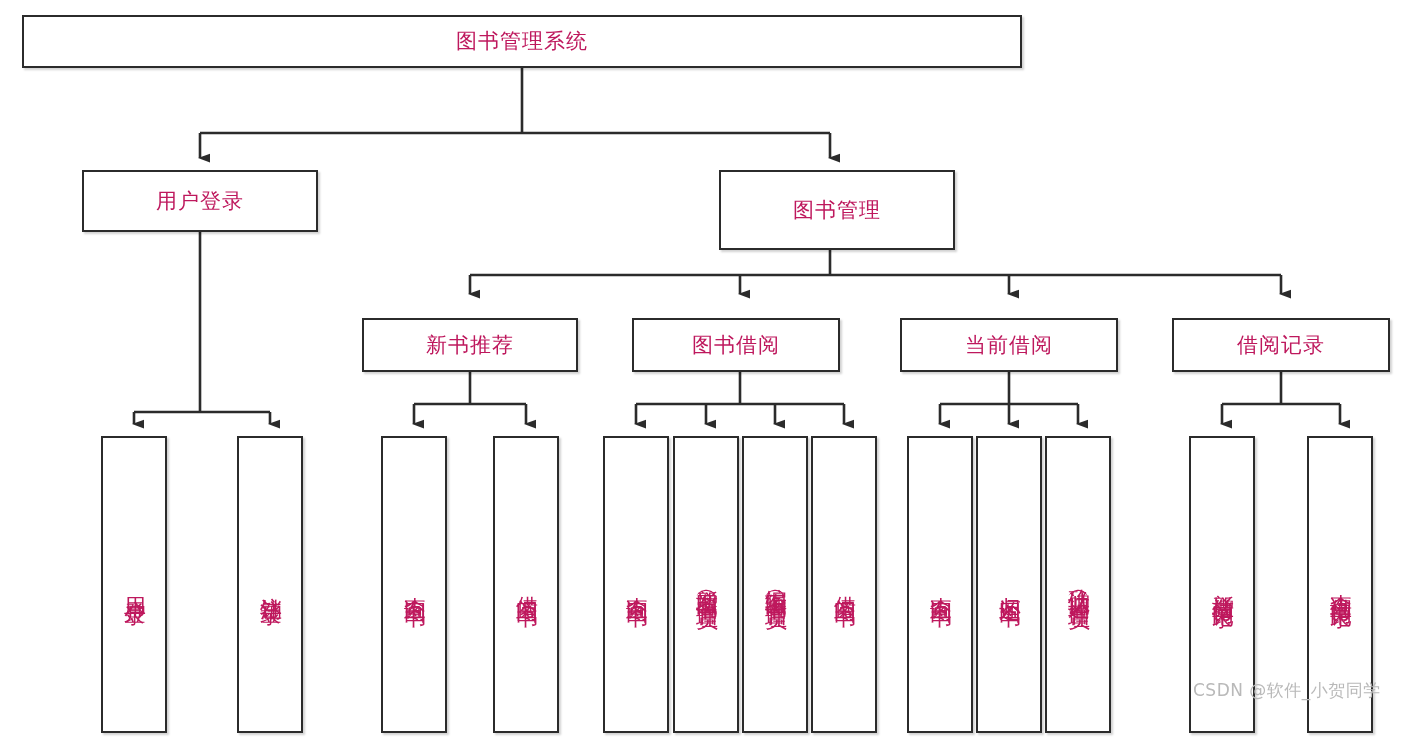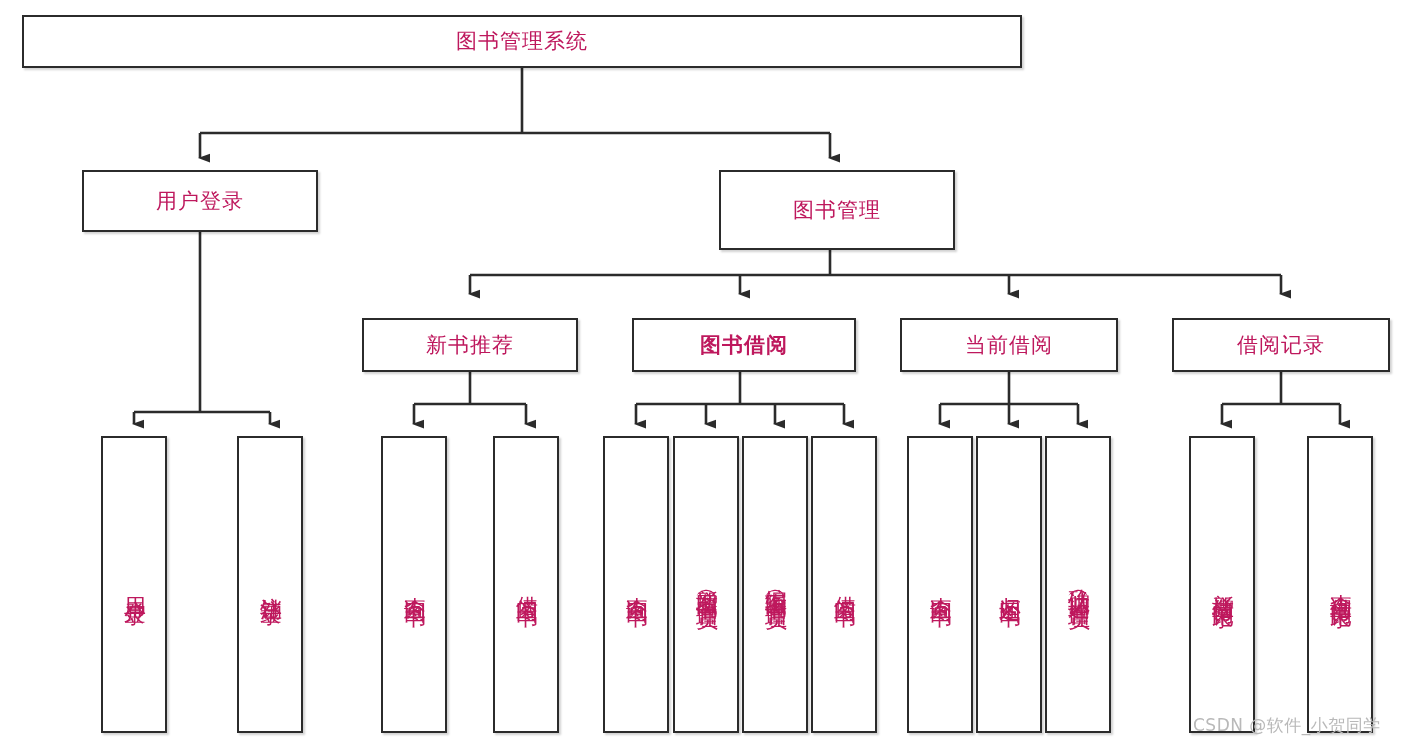--- a/index.html
+++ b/index.html
@@ -135,21 +135,21 @@
   <div class="node level1" style="left:82px; top:170px; width:236px; height:62px;">
     <span class="node-label">用户登录</span>
   </div>
   <div class="node level1" style="left:719px; top:170px; width:236px; height:80px;">
     <span class="node-label">图书管理</span>
   </div>
 
   <div class="node level2" style="left:362px; top:318px; width:216px; height:54px;">
     <span class="node-label">新书推荐</span>
   </div>
-  <div class="node level2" style="left:632px; top:318px; width:224px; height:54px;font-weight:bold;">
+  <div class="node level2" style="left:632px; top:318px; width:208px; height:54px;">
     <span class="node-label">图书借阅</span>
   </div>
   <div class="node level2" style="left:1172px; top:318px; width:218px; height:54px;">
     <span class="node-label">借阅记录</span>
   </div>
   <div class="node level2" style="left:900px; top:318px; width:218px; height:54px;">
     <span class="node-label">当前借阅</span>
   </div>
 
   <div class="node leaf" style="left:101px; top:436px; width:66px; height:297px;">
@@ -189,15 +189,15 @@
     <span class="node-label">确认归还（管理员）</span>
   </div>
 
   <div class="node leaf" style="left:1189px; top:436px; width:66px; height:297px;">
     <span class="node-label">新增借阅记录</span>
   </div>
   <div class="node leaf" style="left:1307px; top:436px; width:66px; height:297px;">
     <span class="node-label">查询借阅记录</span>
   </div>
 
-  <div class="watermark" style="left:1193px; top:714px;">CSDN @软件_小贺同学</div>
+  <div class="watermark" style="left:1193px; top:679px;">CSDN @软件_小贺同学</div>
 
 </div>
 
 </body></html>

